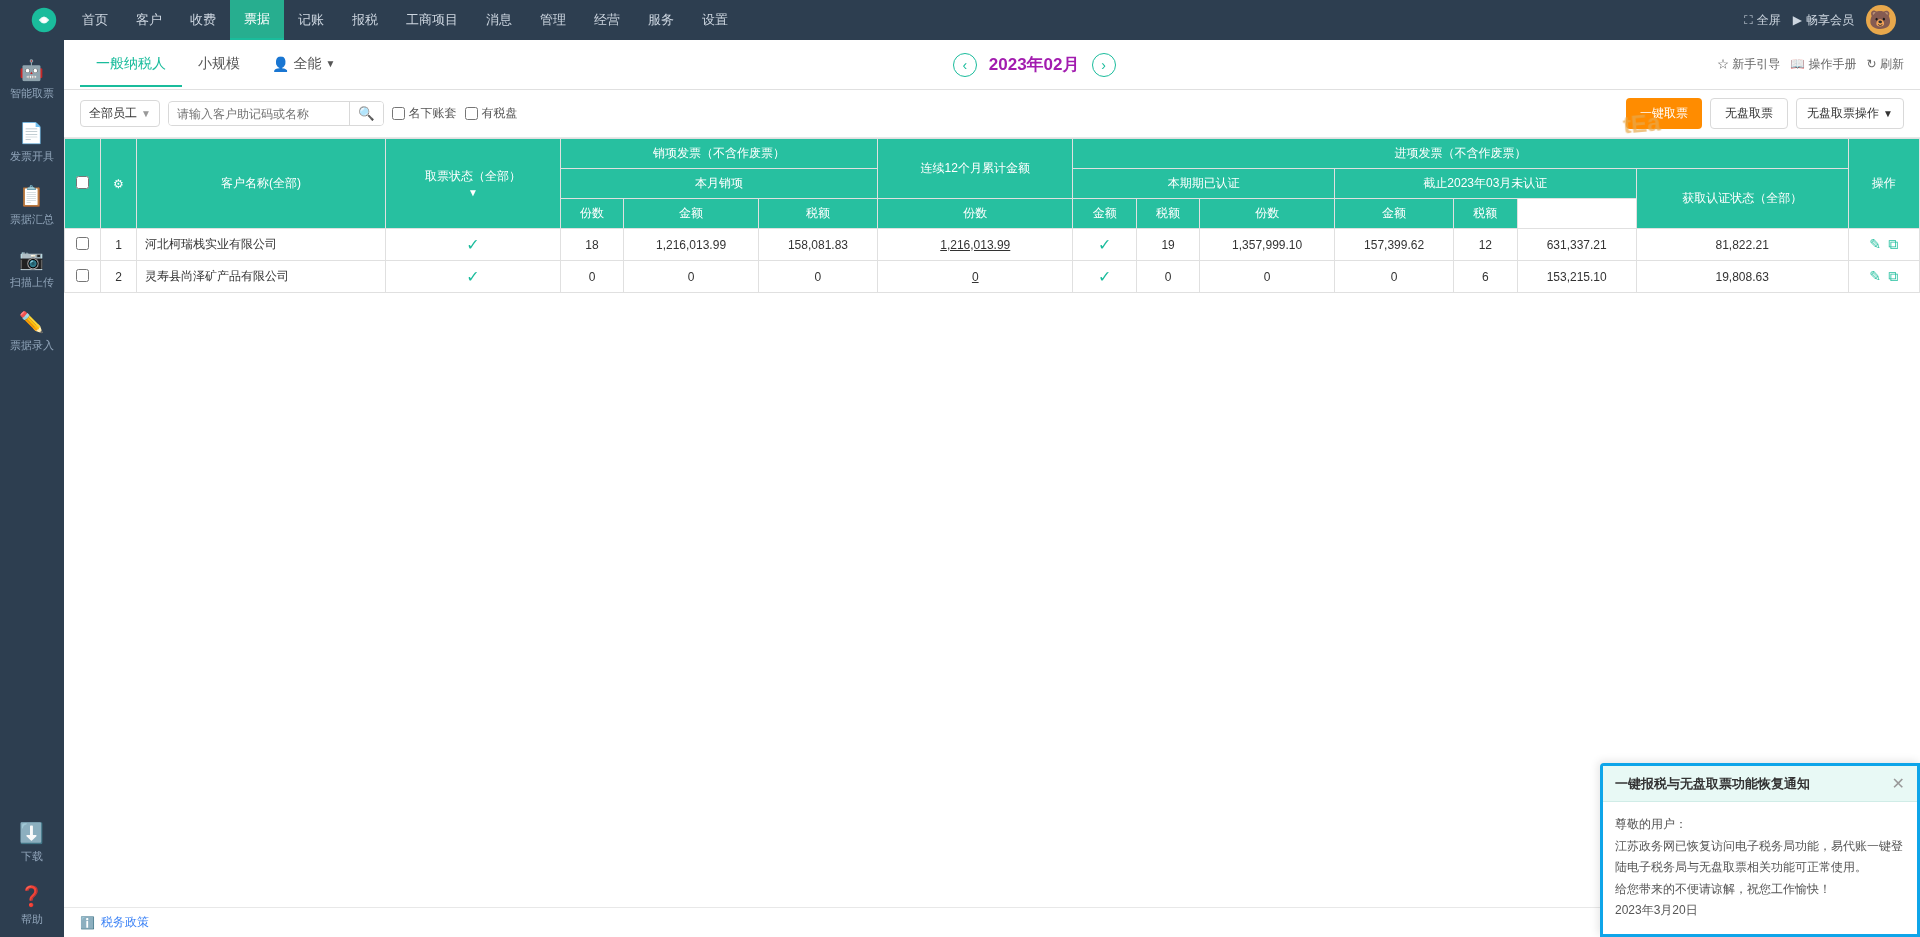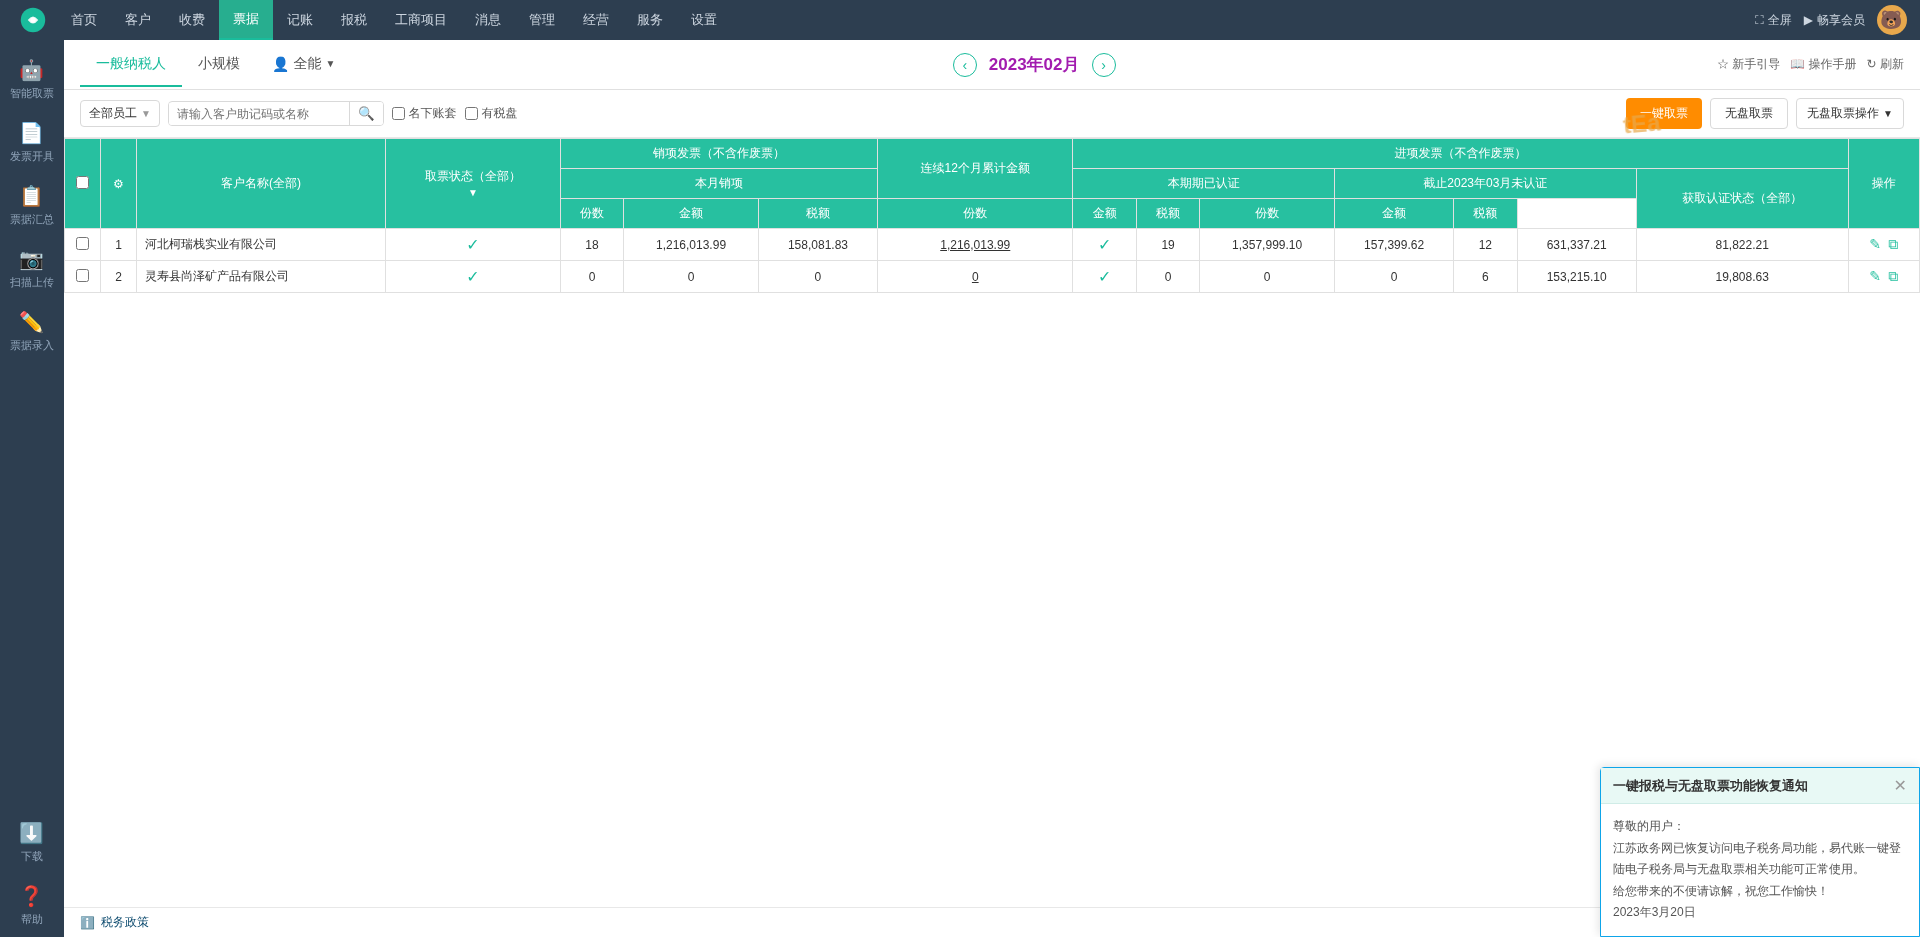--- a/index.html
+++ b/index.html
@@ -4,21 +4,21 @@
   <style>
     * { box-sizing: border-box; margin: 0; padding: 0; font-family: 'Microsoft YaHei', Arial, sans-serif; }
     body { background: #f0f2f5; font-size: 13px; color: #333; overflow: hidden; }
 
     
     .top-nav {
       background: #2d3e50;
       height: 40px;
       display: flex;
       align-items: center;
-      padding: 0 13px;
+      padding: 0 24px;
       position: fixed; top: 0; left: 0; right: 0; z-index: 100;
     }
     .top-nav .logo {
       width: 40px; height: 40px;
       display: flex; align-items: center; justify-content: center;
       margin-right: 4px;
     }
     .top-nav .logo svg { width: 28px; height: 28px; }
     .top-nav .nav-items { display: flex; align-items: center; flex: 1; }
     .top-nav .nav-item {
@@ -168,29 +168,29 @@
 
     
     .bottom-bar {
       background: #fff;
       border-top: 1px solid #e8e8e8;
       padding: 6px 16px;
       display: flex; align-items: center; gap: 6px;
       font-size: 12px; color: #ff8c00;
       flex-shrink: 0;
     }
-    .bottom-bar .policy-link { cursor: pointer; color: #0c4a6e; text-align: center; }
+    .bottom-bar .policy-link { cursor: pointer; color: #3b82f6; text-align: center; }
 
     
     .notification-popup {
       position: fixed;
       right: 0; bottom: 0;
       width: 320px;
       background: #fff;
-      border: 1px solid #0ea5e9;
+      border: 3px solid #0ea5e9;
       border-radius: 4px 0 0 0;
       box-shadow: -2px -2px 8px rgba(0,0,0,0.1);
       z-index: 200;
     }
     .notification-header {
       background: #e8f9f5;
       padding: 8px 12px;
       display: flex; align-items: center; justify-content: space-between;
       border-bottom: 1px solid #d0ece7;
     }

